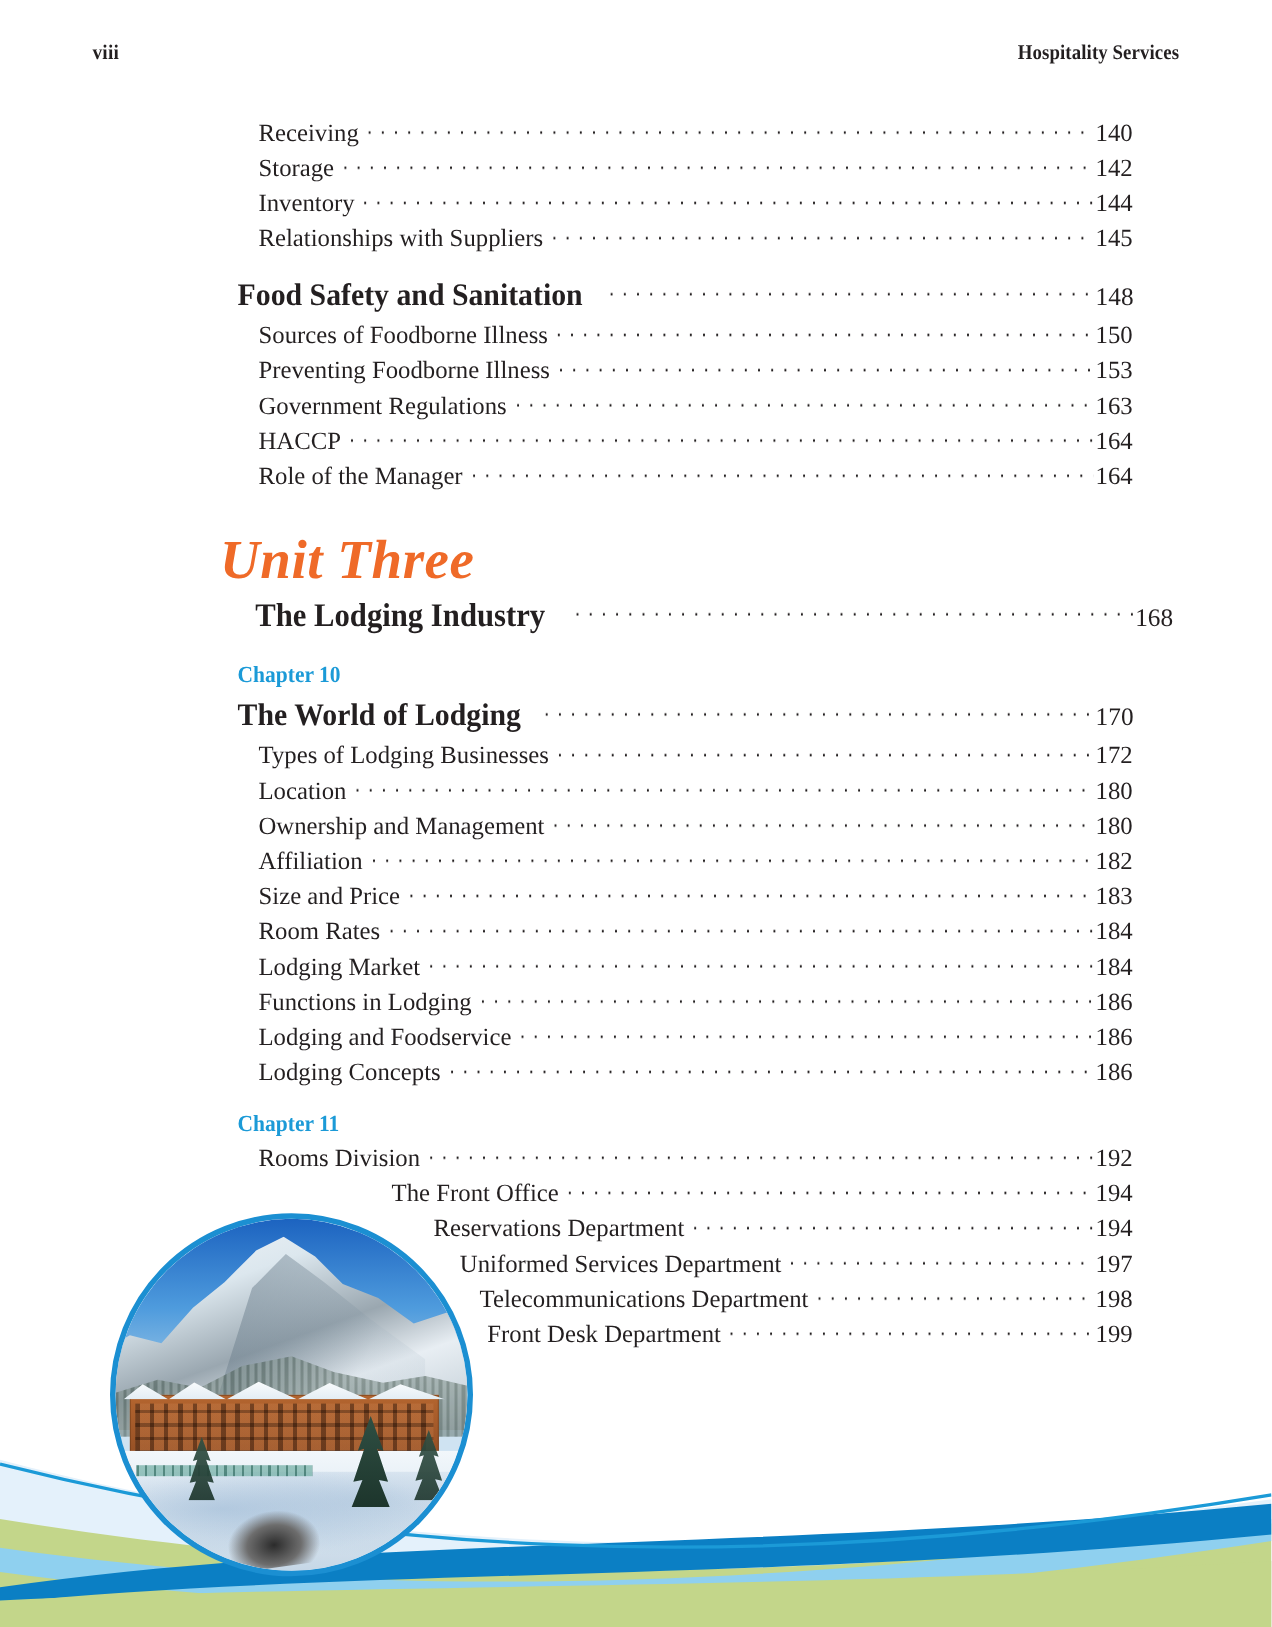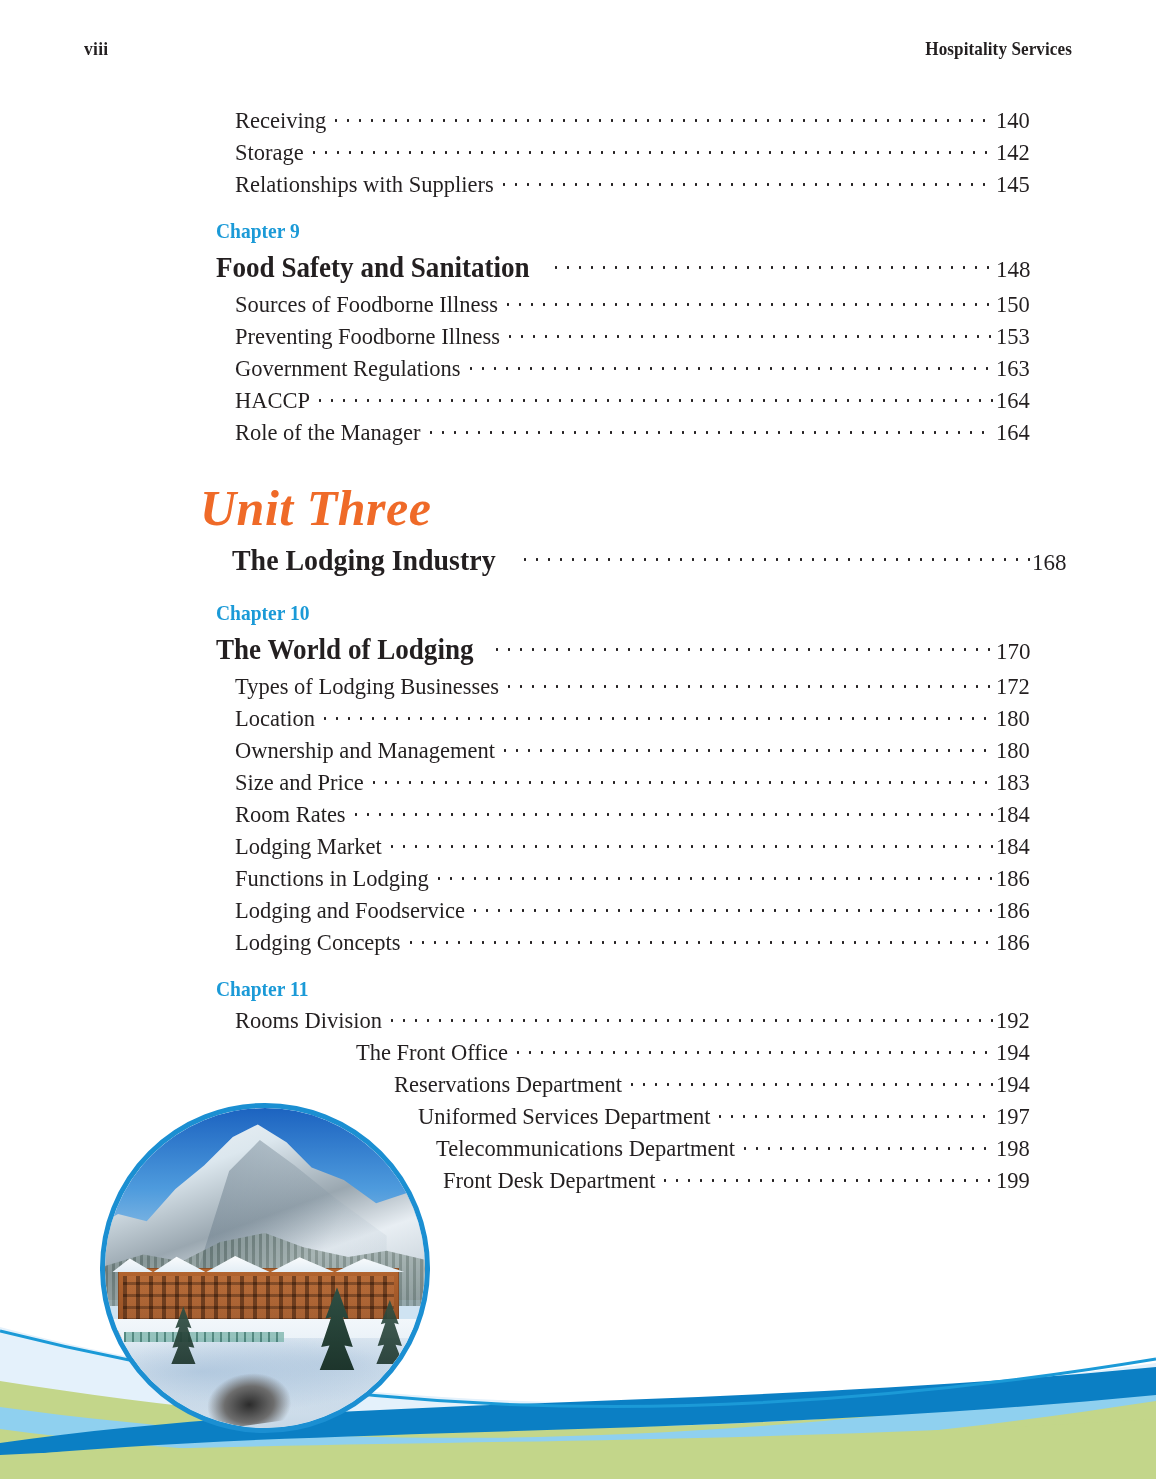--- a/index.html
+++ b/index.html
@@ -308,30 +308,32 @@
     <span class="label">Receiving</span>
     <span class="leader"></span>
     <span class="page">140</span>
   </div>
   <div class="row lvl-section">
     <span class="label">Storage</span>
     <span class="leader"></span>
     <span class="page">142</span>
   </div>
   <div class="row lvl-section">
+    <span class="label">Inventory</span>
+    <span class="leader"></span>
+    <span class="page">144</span>
+  </div>
+  <div class="row lvl-section">
     <span class="label">Relationships with Suppliers</span>
     <span class="leader"></span>
     <span class="page">145</span>
   </div>
 
   <div class="gap-sm"></div>
 
-  <div class="chapter-num lvl-chapnum">
-    <span class="label">Chapter 9</span>
-  </div>
   <div class="row chapter-title lvl-chaptitle">
     <span class="label">Food Safety and Sanitation</span>
     <span class="leader"></span>
     <span class="page">148</span>
   </div>
 
   <div class="row lvl-section">
     <span class="label">Sources of Foodborne Illness</span>
     <span class="leader"></span>
     <span class="page">150</span>
@@ -384,20 +386,25 @@
   </div>
   <div class="row lvl-section">
     <span class="label">Location</span>
     <span class="leader"></span>
     <span class="page">180</span>
   </div>
   <div class="row lvl-section">
     <span class="label">Ownership and Management</span>
     <span class="leader"></span>
     <span class="page">180</span>
+  </div>
+  <div class="row lvl-section">
+    <span class="label">Affiliation</span>
+    <span class="leader"></span>
+    <span class="page">182</span>
   </div>
   <div class="row lvl-section">
     <span class="label">Size and Price</span>
     <span class="leader"></span>
     <span class="page">183</span>
   </div>
   <div class="row lvl-section">
     <span class="label">Room Rates</span>
     <span class="leader"></span>
     <span class="page">184</span>

